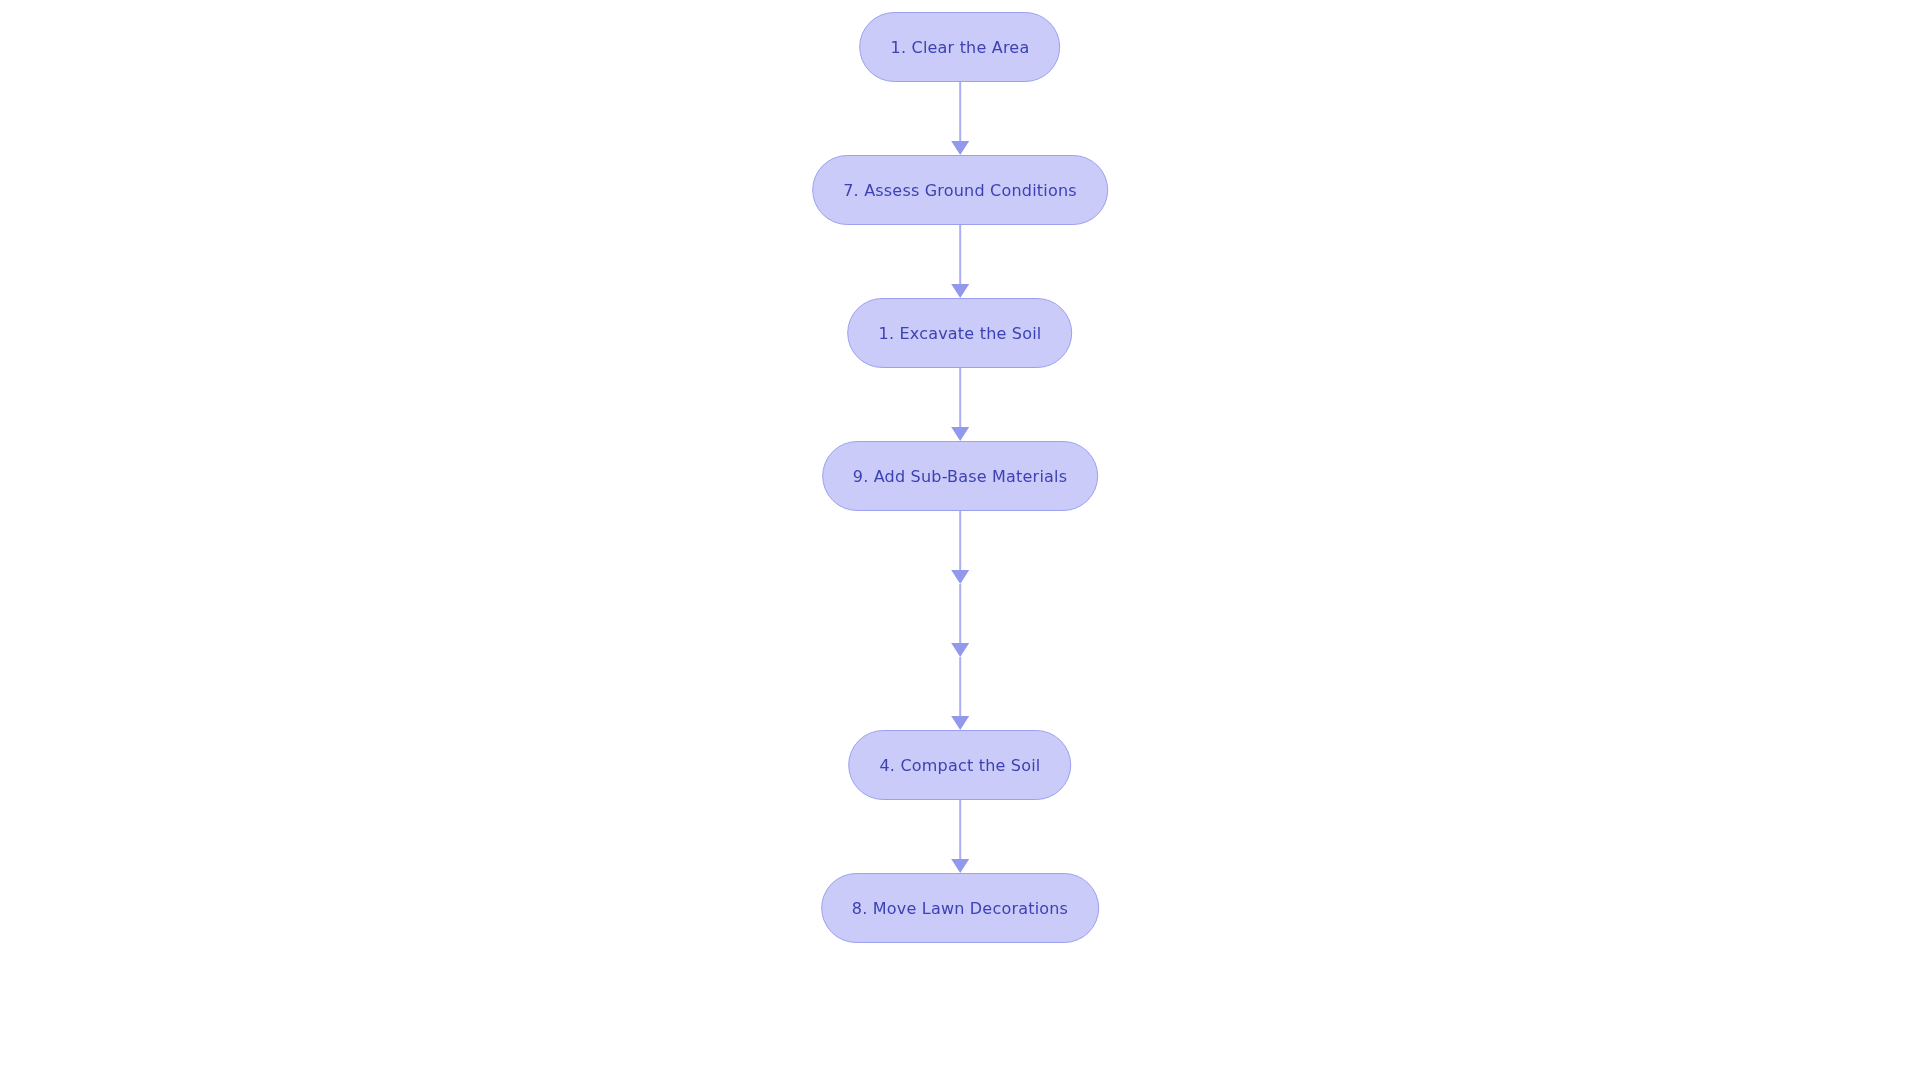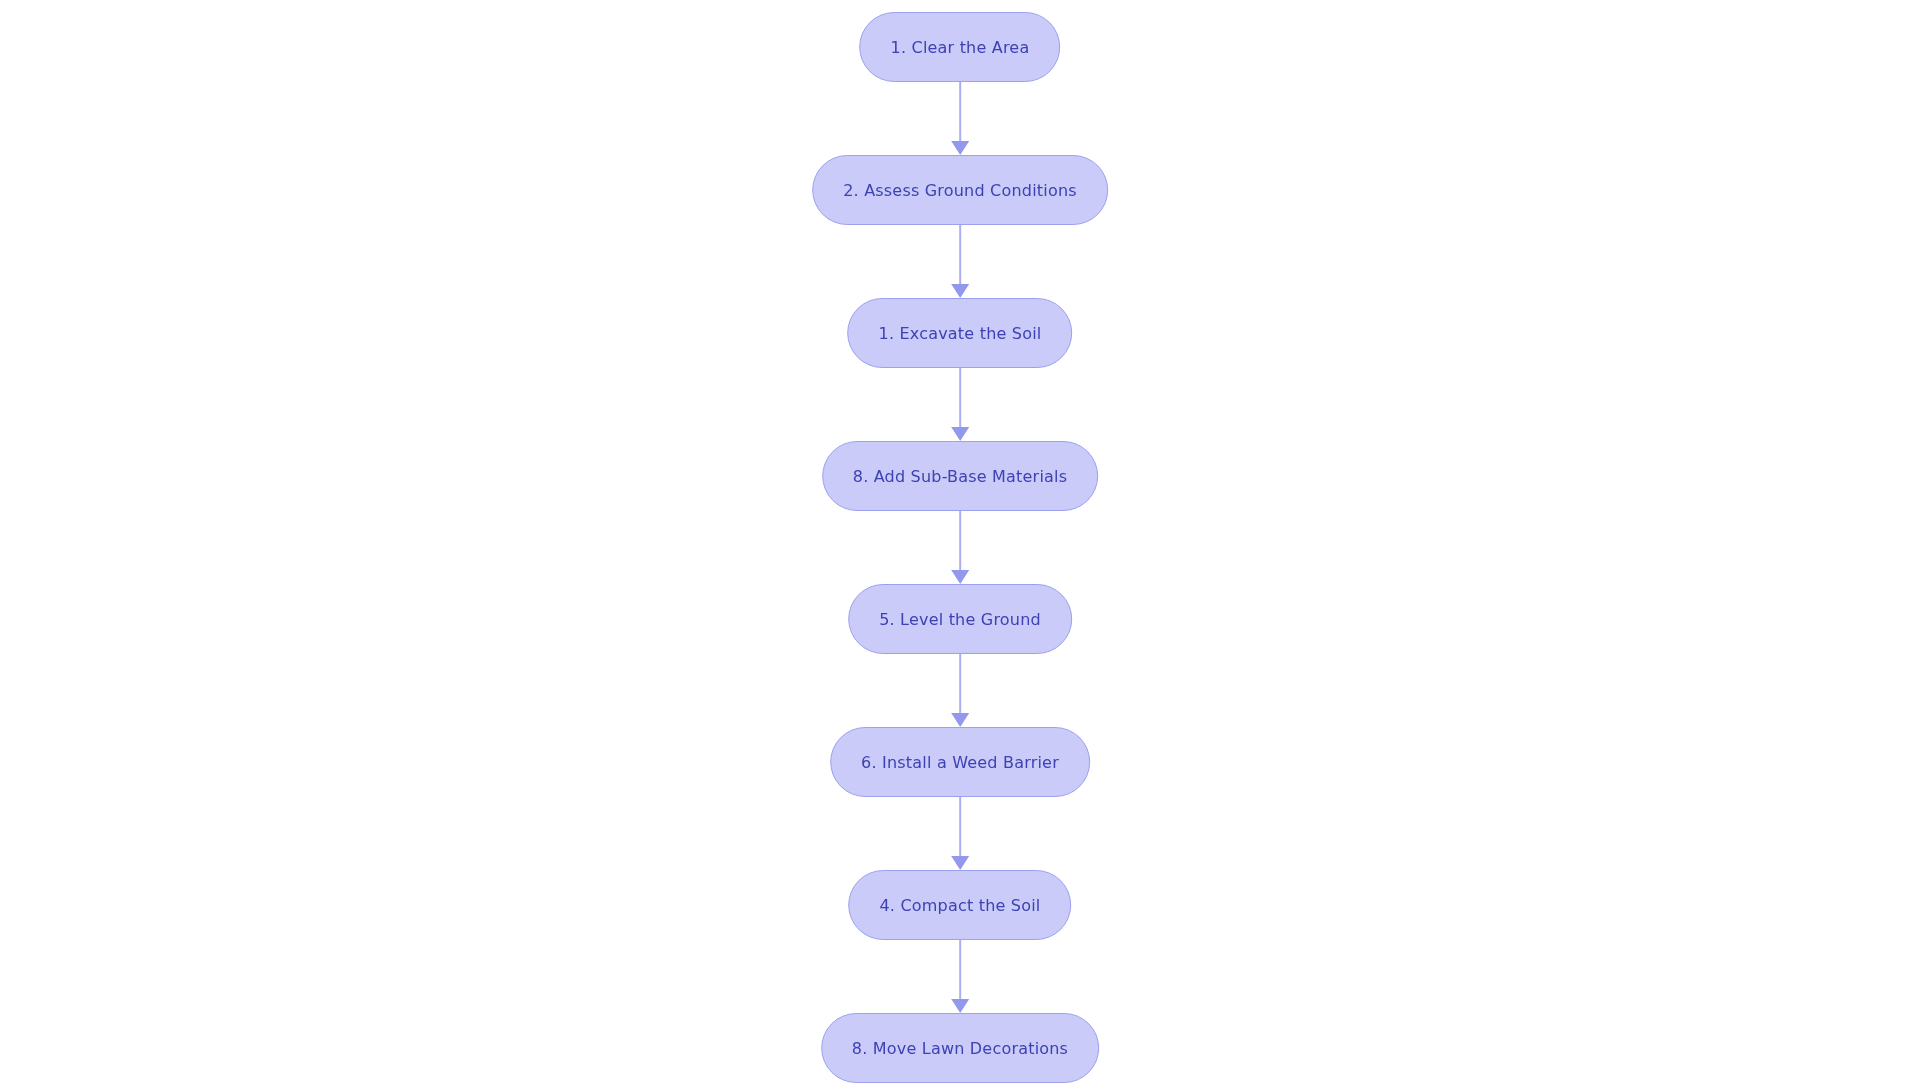--- a/index.html
+++ b/index.html
@@ -64,57 +64,51 @@
       <div class="flow-node">
     <span class="node-label">1. Clear the Area</span>
   </div>
       <div class="flow-connector">
     <svg width="20" height="73" viewBox="0 0 20 73">
       <line x1="10" y1="0" x2="10" y2="60" stroke="#abaff1" stroke-width="2"></line>
       <polygon points="1,59 19,59 10,73" fill="#9298ec"></polygon>
     </svg>
   </div>
       <div class="flow-node">
-    <span class="node-label">2. Assess Ground Conditions</span>
+    <span class="node-label">7. Assess Ground Conditions</span>
   </div>
       <div class="flow-connector">
     <svg width="20" height="73" viewBox="0 0 20 73">
       <line x1="10" y1="0" x2="10" y2="60" stroke="#abaff1" stroke-width="2"></line>
       <polygon points="1,59 19,59 10,73" fill="#9298ec"></polygon>
     </svg>
   </div>
       <div class="flow-node">
     <span class="node-label">1. Excavate the Soil</span>
   </div>
       <div class="flow-connector">
     <svg width="20" height="73" viewBox="0 0 20 73">
       <line x1="10" y1="0" x2="10" y2="60" stroke="#abaff1" stroke-width="2"></line>
       <polygon points="1,59 19,59 10,73" fill="#9298ec"></polygon>
     </svg>
   </div>
       <div class="flow-node">
-    <span class="node-label">8. Add Sub-Base Materials</span>
+    <span class="node-label">9. Add Sub-Base Materials</span>
   </div>
       <div class="flow-connector">
     <svg width="20" height="73" viewBox="0 0 20 73">
       <line x1="10" y1="0" x2="10" y2="60" stroke="#abaff1" stroke-width="2"></line>
       <polygon points="1,59 19,59 10,73" fill="#9298ec"></polygon>
     </svg>
   </div>
-      <div class="flow-node">
-    <span class="node-label">5. Level the Ground</span>
-  </div>
       <div class="flow-connector">
     <svg width="20" height="73" viewBox="0 0 20 73">
       <line x1="10" y1="0" x2="10" y2="60" stroke="#abaff1" stroke-width="2"></line>
       <polygon points="1,59 19,59 10,73" fill="#9298ec"></polygon>
     </svg>
-  </div>
-      <div class="flow-node">
-    <span class="node-label">6. Install a Weed Barrier</span>
   </div>
       <div class="flow-connector">
     <svg width="20" height="73" viewBox="0 0 20 73">
       <line x1="10" y1="0" x2="10" y2="60" stroke="#abaff1" stroke-width="2"></line>
       <polygon points="1,59 19,59 10,73" fill="#9298ec"></polygon>
     </svg>
   </div>
       <div class="flow-node">
     <span class="node-label">4. Compact the Soil</span>
   </div>

